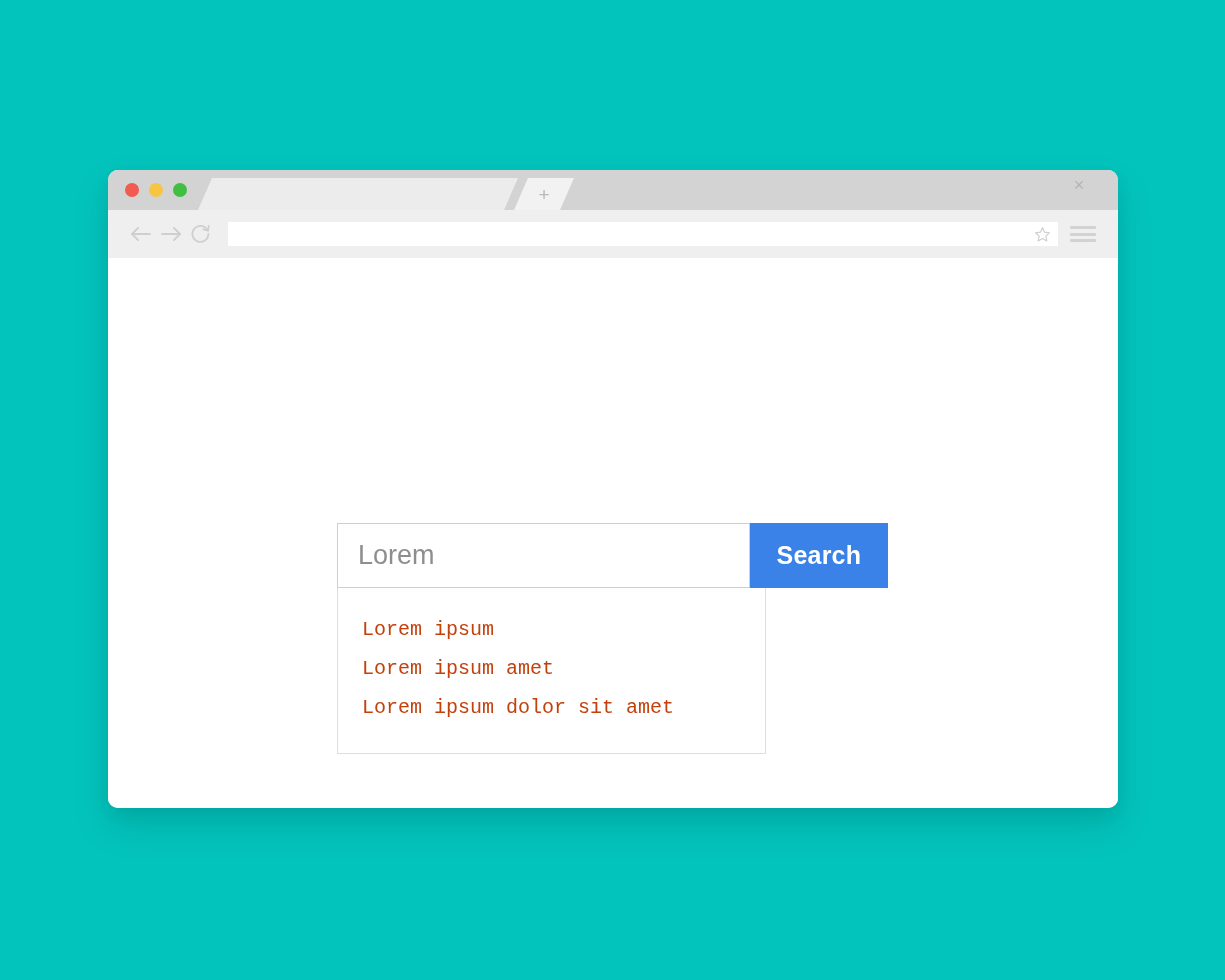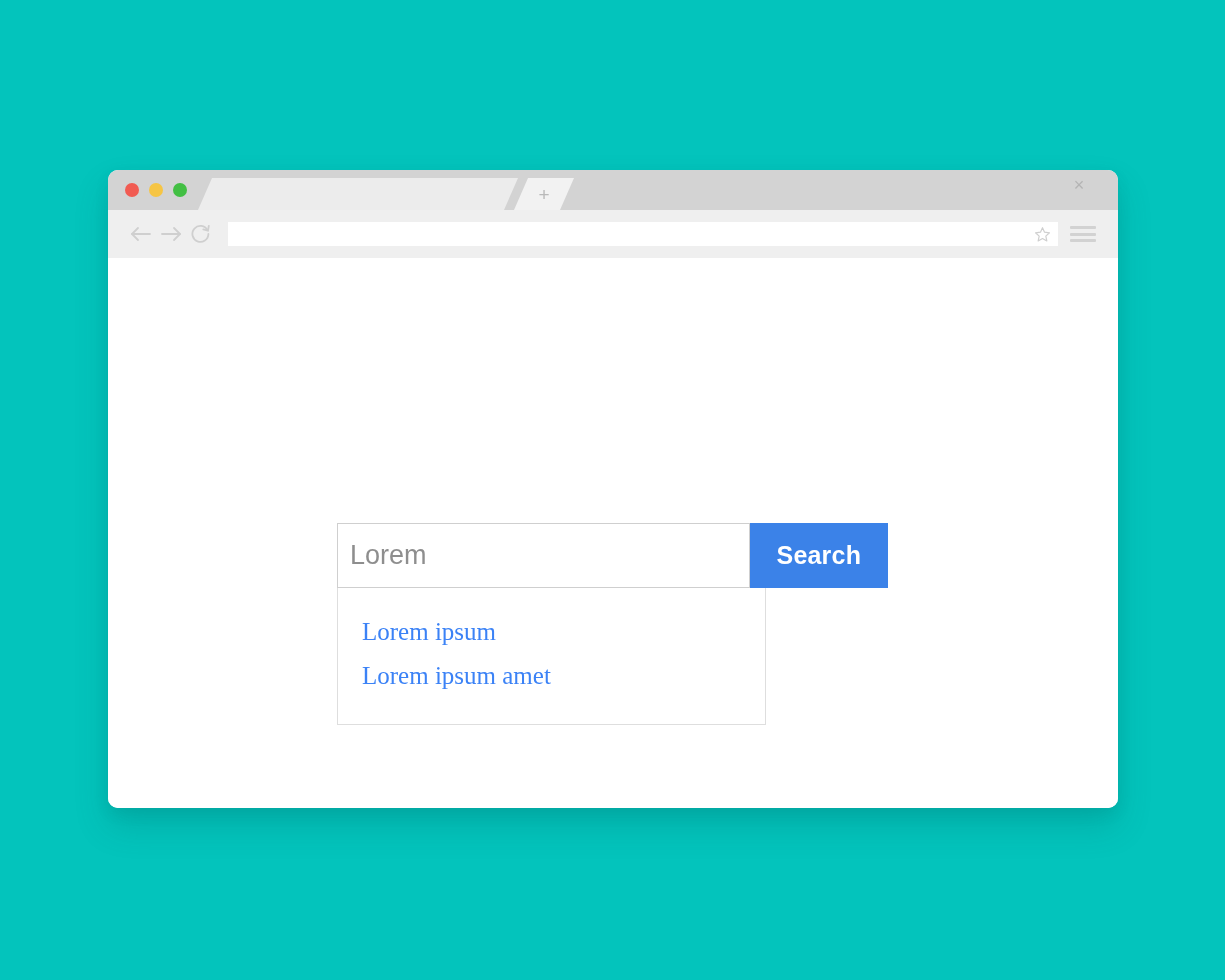--- a/index.html
+++ b/index.html
@@ -193,21 +193,21 @@
     align-items: stretch;
     height: 65px;
   }
 
   #search-input-wrap {
     width: 429px;
     border: 1px solid #cfcfcf;
     background: #ffffff;
     display: flex;
     align-items: center;
-    padding-left: 12px;
+    padding-left: 20px;
   }
   #search-input {
     width: 100%;
     border: 0;
     outline: 0;
     background: transparent;
     font-family: "Liberation Sans", sans-serif;
     font-size: 27px;
     color: #8e8e8e;
   }
@@ -230,23 +230,23 @@
   }
 
   #suggestions {
     width: 429px;
     border: 1px solid #dedede;
     border-top: 0;
     background: #ffffff;
     padding: 22px 0 26px 0;
   }
   .suggestion-item {
-    font-family: Liberation Serif, serif;
-    font-size: 25px;
-    color: #3b82f6;
+    font-family: Liberation Mono, monospace;
+    font-size: 20px;
+    color: #c2410c;
     padding: 8px 0 8px 24px;
     cursor: pointer;
     white-space: nowrap;
   }
 </style>
 </head>
 <body>
 
 <div id="browser-window">
 
@@ -318,18 +318,19 @@
       <div id="search-row">
         <div id="search-input-wrap">
           <input id="search-input" type="text" value="Lorem" style="">
         </div>
         <button id="search-button">Search</button>
       </div>
 
       <div id="suggestions">
         <div class="suggestion-item">Lorem ipsum</div>
         <div class="suggestion-item">Lorem ipsum amet</div>
+        <div class="suggestion-item">Lorem ipsum dolor sit amet</div>
       </div>
 
     </div>
   </div>
 
 </div>
 
 </body></html>

